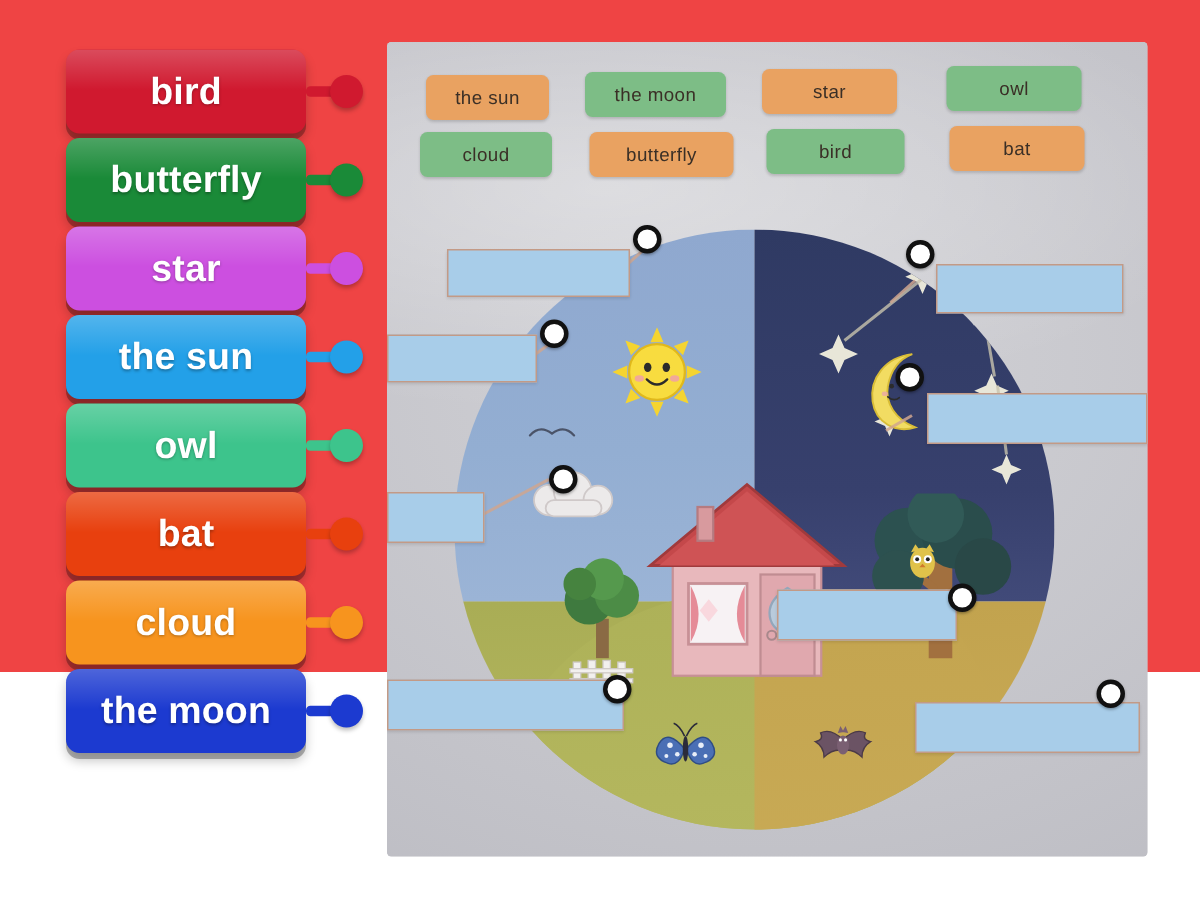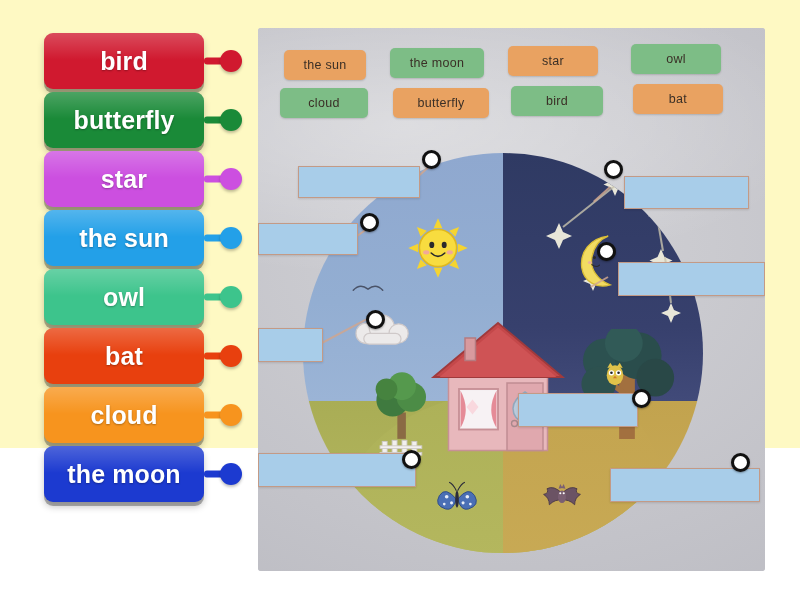--- a/index.html
+++ b/index.html
@@ -9,21 +9,21 @@
     height: 600px;
     overflow: hidden;
     background: #ffffff;
     font-family: "Liberation Sans", sans-serif;
   }
 
   #stage {
     position: relative;
     width: 800px;
     height: 448px;
-    background: #fef9c3;
+    background: #ef4444;
   }
 
   
   #labels-panel {
     position: absolute;
     left: 0;
     top: 0;
     width: 258px;
     height: 600px;
   }

